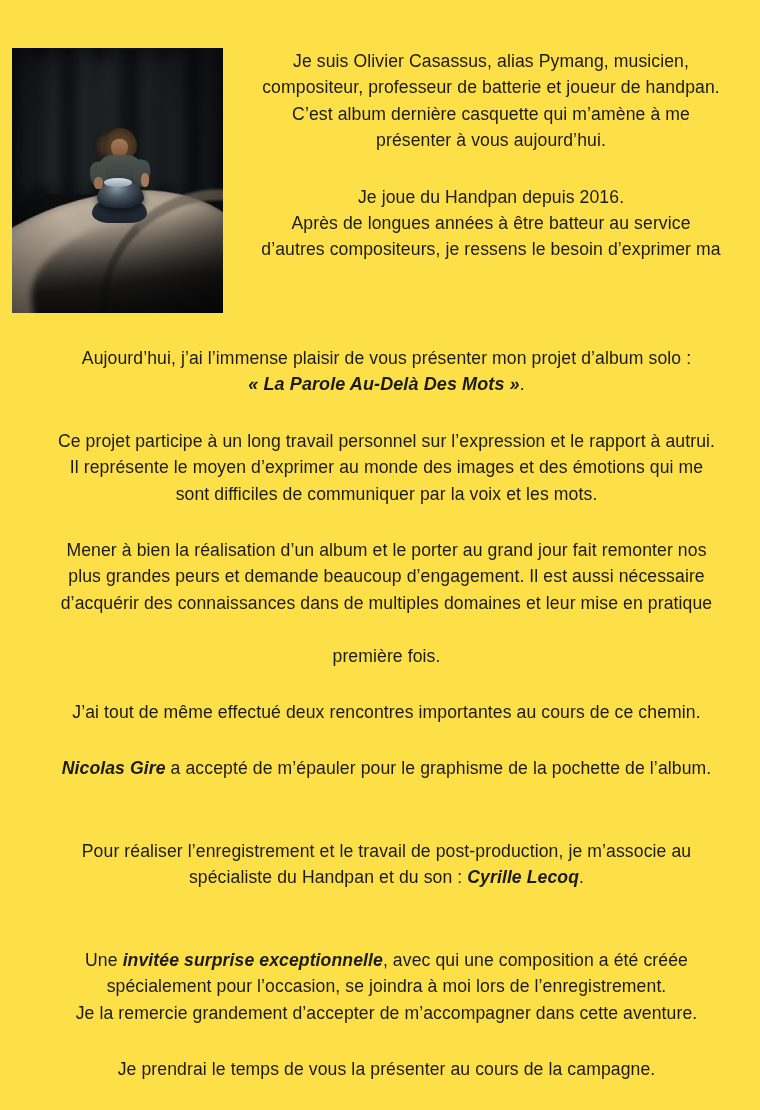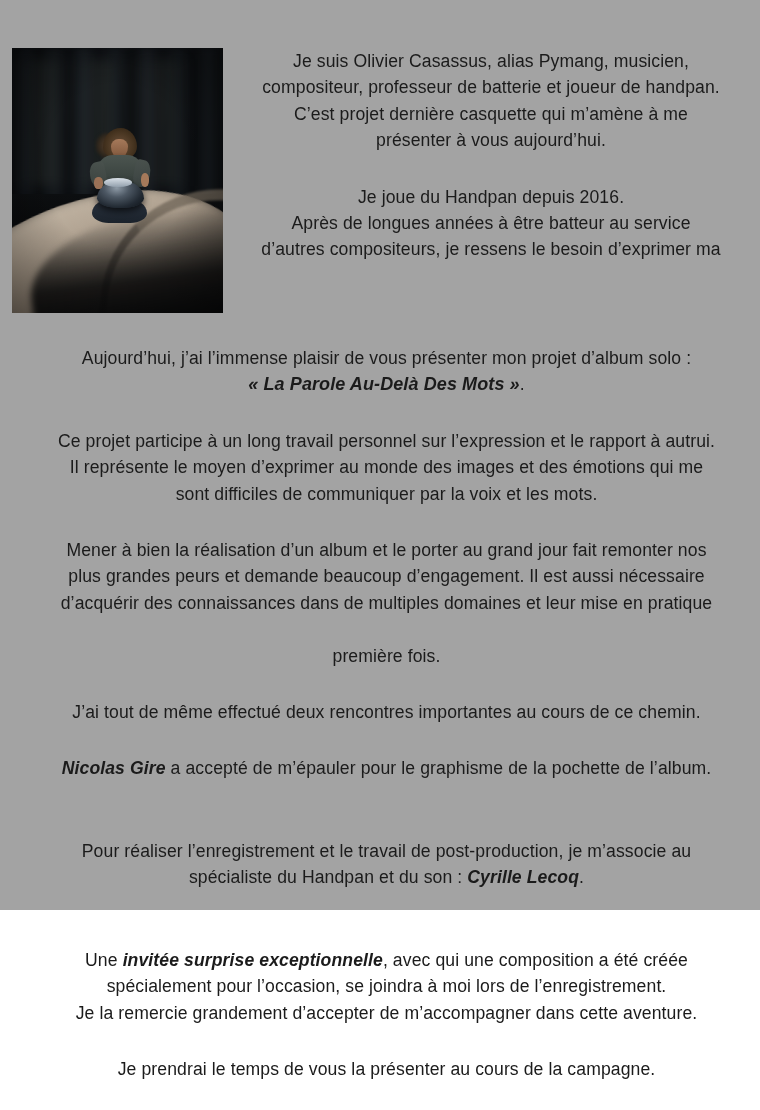--- a/index.html
+++ b/index.html
@@ -13,22 +13,22 @@
     height: 1110px;
     overflow: hidden;
     font-family: "Liberation Sans", "DejaVu Sans", sans-serif;
     color: #1b1b1b;
     -webkit-font-smoothing: antialiased;
   }
 
   #page {
     position: relative;
     width: 760px;
-    height: 910px;
-    background: #a3a3a3;
+    height: 1110px;
+    background: #fde047;
     box-sizing: border-box;
   }
 
   
   .intro-block {
     padding: 48px 15px 0 12px;
     box-sizing: border-box;
   }
 
   .photo {
@@ -227,21 +227,21 @@
         <div class="hand-l"></div>
         <div class="hand-r"></div>
       </div>
       <div class="vignette"></div>
     </div>
 
     <div class="intro-text">
       <p class="para">
         <span>Je suis Olivier Casassus, alias Pymang, musicien,</span><br>
         <span>compositeur, professeur de batterie et joueur de handpan.</span><br>
-        <span>C’est projet dernière casquette qui m’amène à me</span><br>
+        <span>C’est album dernière casquette qui m’amène à me</span><br>
         <span>présenter à vous aujourd’hui.</span>
       </p>
 
       <div class="gap-md"></div>
 
       <p class="para">
         <span>Je joue du Handpan depuis 2016.</span><br>
         <span>Après de longues années à être batteur au service</span><br>
         <span>d’autres compositeurs, je ressens le besoin d’exprimer ma</span><br>
       </p>

